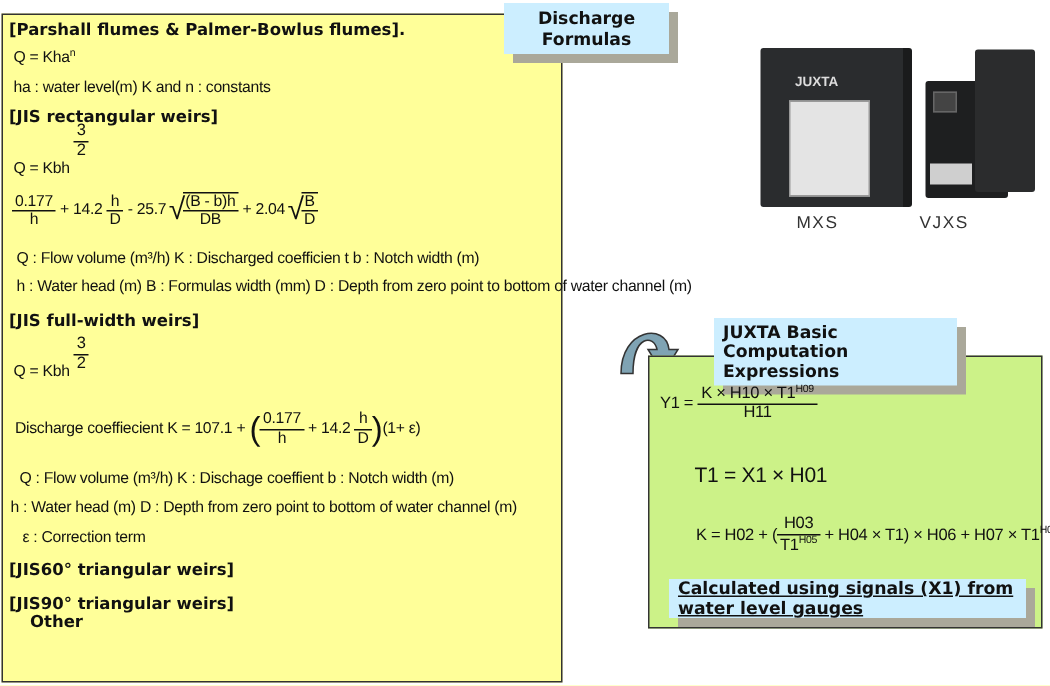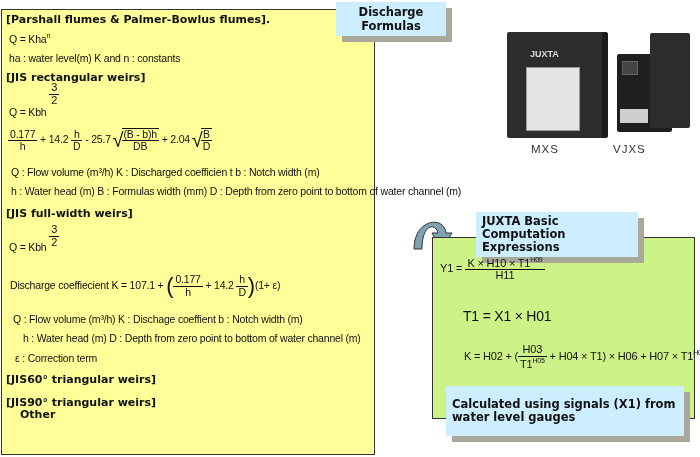--- a/index.html
+++ b/index.html
@@ -52,21 +52,21 @@
   <span>Q = Kbh</span>
   <span class="frac" style="position:relative; top:-12px; font-size:11px;"><span class="n">3</span><span class="d">2</span></span>
 </div>
 <div class="t" style="left:10px; top:273px;">
   <span>Discharge coeffiecient    K = 107.1 +</span>
   <span style="font-size:22px; vertical-align:middle;">(</span><span class="frac"><span class="n">0.177</span><span class="d">h</span></span>
   <span>+ 14.2</span>
   <span class="frac"><span class="n">h</span><span class="d">D</span></span><span style="font-size:22px; vertical-align:middle;">)</span><span>(1+ ε)</span>
 </div>
 <div class="t" style="left:13px; top:313px;">Q : Flow volume (m³/h)    K : Dischage coeffient      b : Notch width (m)</div>
-<div class="t" style="left:23px; top:332px;text-align:right;">h : Water head (m)        D : Depth from zero point to bottom of water channel (m)</div>
+<div class="t" style="left:7px; top:332px;text-align:right;">h : Water head (m)        D : Depth from zero point to bottom of water channel (m)</div>
 <div class="t" style="left:15px; top:352px;">ε : Correction term</div>
 
 <div class="section-head" style="left:6px; top:373px;">[JIS60°   triangular weirs]</div>
 <div class="section-head" style="left:6px; top:396px;">[JIS90°  triangular weirs]</div>
 <div class="section-head" style="left:20px; top:408px;">Other</div>
 
 <div>
   <div class="device" style="left:507px; top:32px; width:95px; height:106px; background:#2a2c2e; border-right:6px solid #1a1b1c;"></div>
   <div style="position:absolute; left:526px; top:67px; width:52px; height:62px; background:#e4e4e4; border:1px solid #999;"></div>
   <div style="position:absolute; left:530px; top:49px; font-size:9px; font-weight:bold; color:#ddd;">JUXTA</div>
@@ -94,16 +94,16 @@
 <div class="t" style="left:440px; top:256px; font-size:11px;">
   <span>Y1 =</span>
   <span class="frac" style="min-width:80px;"><span class="n"><span>K × H10 × T1</span><sup>H09</sup></span><span class="d">H11</span></span>
 </div>
 <div class="t" style="left:440px; top:308px; font-size:14px;margin-left:23px;">T1 = X1 × H01</div>
 <div class="t" style="left:464px; top:344px; font-size:11px;">
   <span>K = H02 + (</span><span class="frac"><span class="n">H03</span><span class="d"><span>T1</span><sup>H05</sup></span></span>
   <span>+ H04 × T1) × H06 + H07 × T1</span><sup>H08</sup>
 </div>
 
-<div class="tag" style="left:446px; top:386px; width:226px; line-height:13px; padding:12px 6px;">
+<div class="tag" style="left:446px; top:386px; width:226px; line-height:13px; padding:0 6px;text-decoration:underline;">
   <div>Calculated using signals (X1) from</div>
   <div>water level gauges</div>
 </div>
 
 </body></html>

